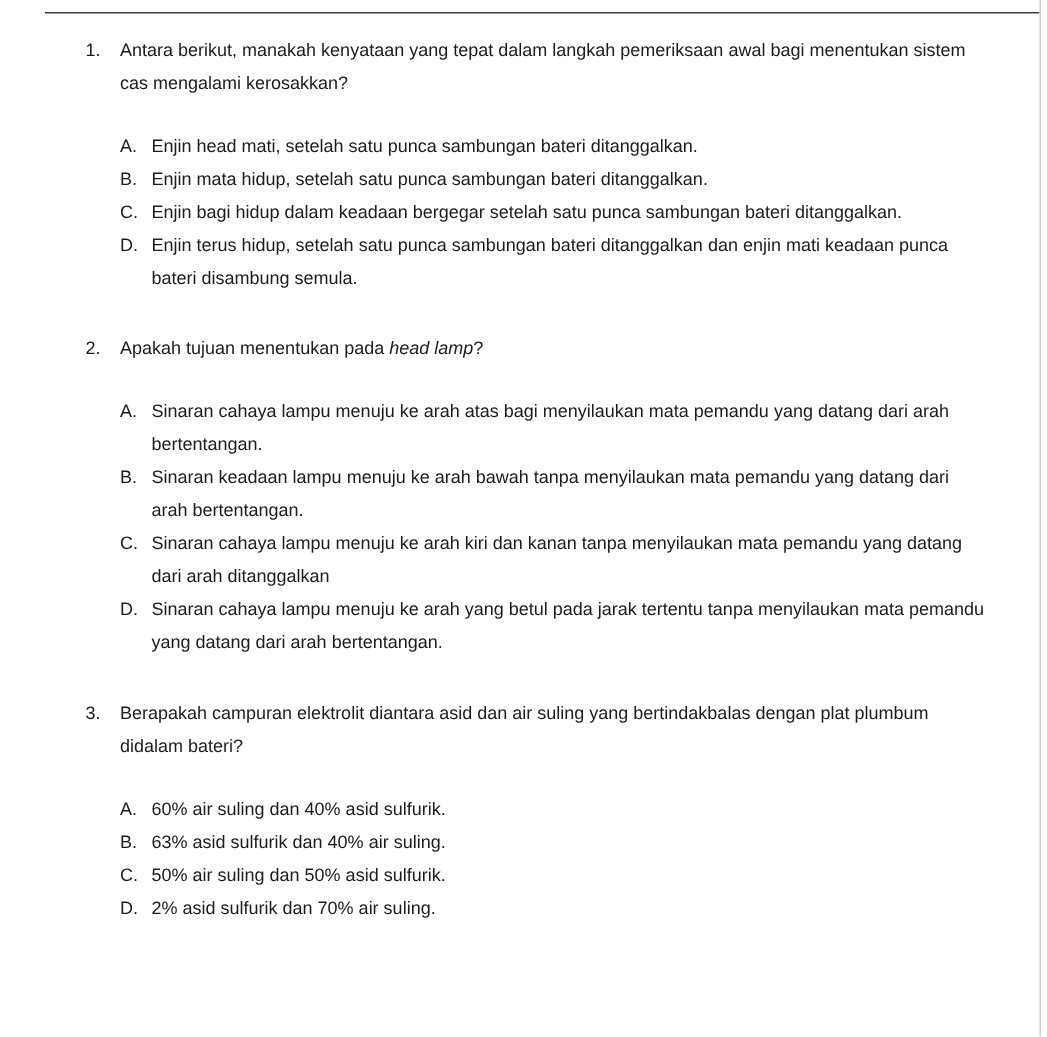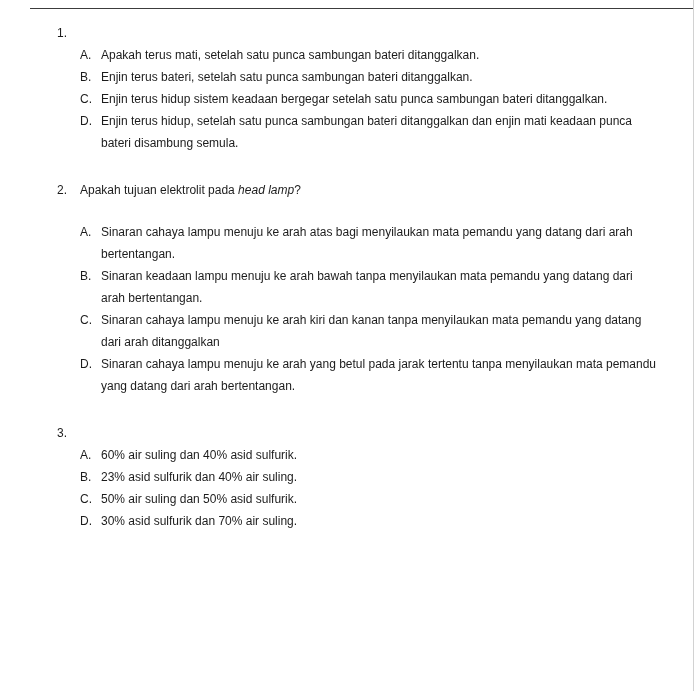--- a/index.html
+++ b/index.html
@@ -79,45 +79,46 @@
 
 <div class="page">
   <div class="top-border"></div>
   <div class="right-border"></div>
 
   <div class="content">
 
     <div class="question-block">
       <div class="q-row">
         <span class="q-num">1.</span>
+        <div class="q-text"><span>Antara berikut, manakah kenyataan yang tepat dalam langkah pemeriksaan awal bagi menentukan sistem cas mengalami kerosakkan?</span><span class="italic"></span><span></span></div>
       </div>
       <div class="options">
         <div class="opt">
           <span class="opt-letter">A.</span>
-          <span class="opt-text">Apakah terus mati, setelah satu punca sambungan bateri ditanggalkan.</span>
+          <span class="opt-text">Enjin head mati, setelah satu punca sambungan bateri ditanggalkan.</span>
         </div>
         <div class="opt">
           <span class="opt-letter">B.</span>
-          <span class="opt-text">Enjin terus bateri, setelah satu punca sambungan bateri ditanggalkan.</span>
+          <span class="opt-text">Enjin mata hidup, setelah satu punca sambungan bateri ditanggalkan.</span>
         </div>
         <div class="opt">
           <span class="opt-letter">C.</span>
-          <span class="opt-text">Enjin terus hidup sistem keadaan bergegar setelah satu punca sambungan bateri ditanggalkan.</span>
+          <span class="opt-text">Enjin bagi hidup dalam keadaan bergegar setelah satu punca sambungan bateri ditanggalkan.</span>
         </div>
         <div class="opt">
           <span class="opt-letter">D.</span>
           <span class="opt-text">Enjin terus hidup, setelah satu punca sambungan bateri ditanggalkan dan enjin mati keadaan punca bateri disambung semula.</span>
         </div>
       </div>
     </div>
 
     <div class="question-block">
       <div class="q-row">
         <span class="q-num">2.</span>
-        <div class="q-text"><span>Apakah tujuan elektrolit pada </span><span class="italic">head lamp</span><span>?</span></div>
+        <div class="q-text"><span>Apakah tujuan menentukan pada </span><span class="italic">head lamp</span><span>?</span></div>
       </div>
       <div class="options">
         <div class="opt">
           <span class="opt-letter">A.</span>
           <span class="opt-text">Sinaran cahaya lampu menuju ke arah atas bagi menyilaukan mata pemandu yang datang dari arah bertentangan.</span>
         </div>
         <div class="opt">
           <span class="opt-letter">B.</span>
           <span class="opt-text">Sinaran keadaan lampu menuju ke arah bawah tanpa menyilaukan mata pemandu yang datang dari arah bertentangan.</span>
         </div>
@@ -128,35 +129,36 @@
         <div class="opt">
           <span class="opt-letter">D.</span>
           <span class="opt-text">Sinaran cahaya lampu menuju ke arah yang betul pada jarak tertentu tanpa menyilaukan mata pemandu yang datang dari arah bertentangan.</span>
         </div>
       </div>
     </div>
 
     <div class="question-block">
       <div class="q-row">
         <span class="q-num">3.</span>
+        <div class="q-text"><span>Berapakah campuran elektrolit diantara asid dan air suling yang bertindakbalas dengan plat plumbum didalam bateri?</span><span class="italic"></span><span></span></div>
       </div>
       <div class="options">
         <div class="opt">
           <span class="opt-letter">A.</span>
           <span class="opt-text">60% air suling dan 40% asid sulfurik.</span>
         </div>
         <div class="opt">
           <span class="opt-letter">B.</span>
-          <span class="opt-text">23% asid sulfurik dan 40% air suling.</span>
+          <span class="opt-text">63% asid sulfurik dan 40% air suling.</span>
         </div>
         <div class="opt">
           <span class="opt-letter">C.</span>
           <span class="opt-text">50% air suling dan 50% asid sulfurik.</span>
         </div>
         <div class="opt">
           <span class="opt-letter">D.</span>
-          <span class="opt-text">30% asid sulfurik dan 70% air suling.</span>
+          <span class="opt-text">2% asid sulfurik dan 70% air suling.</span>
         </div>
       </div>
     </div>
 
   </div>
 </div>
 
 </body></html>

